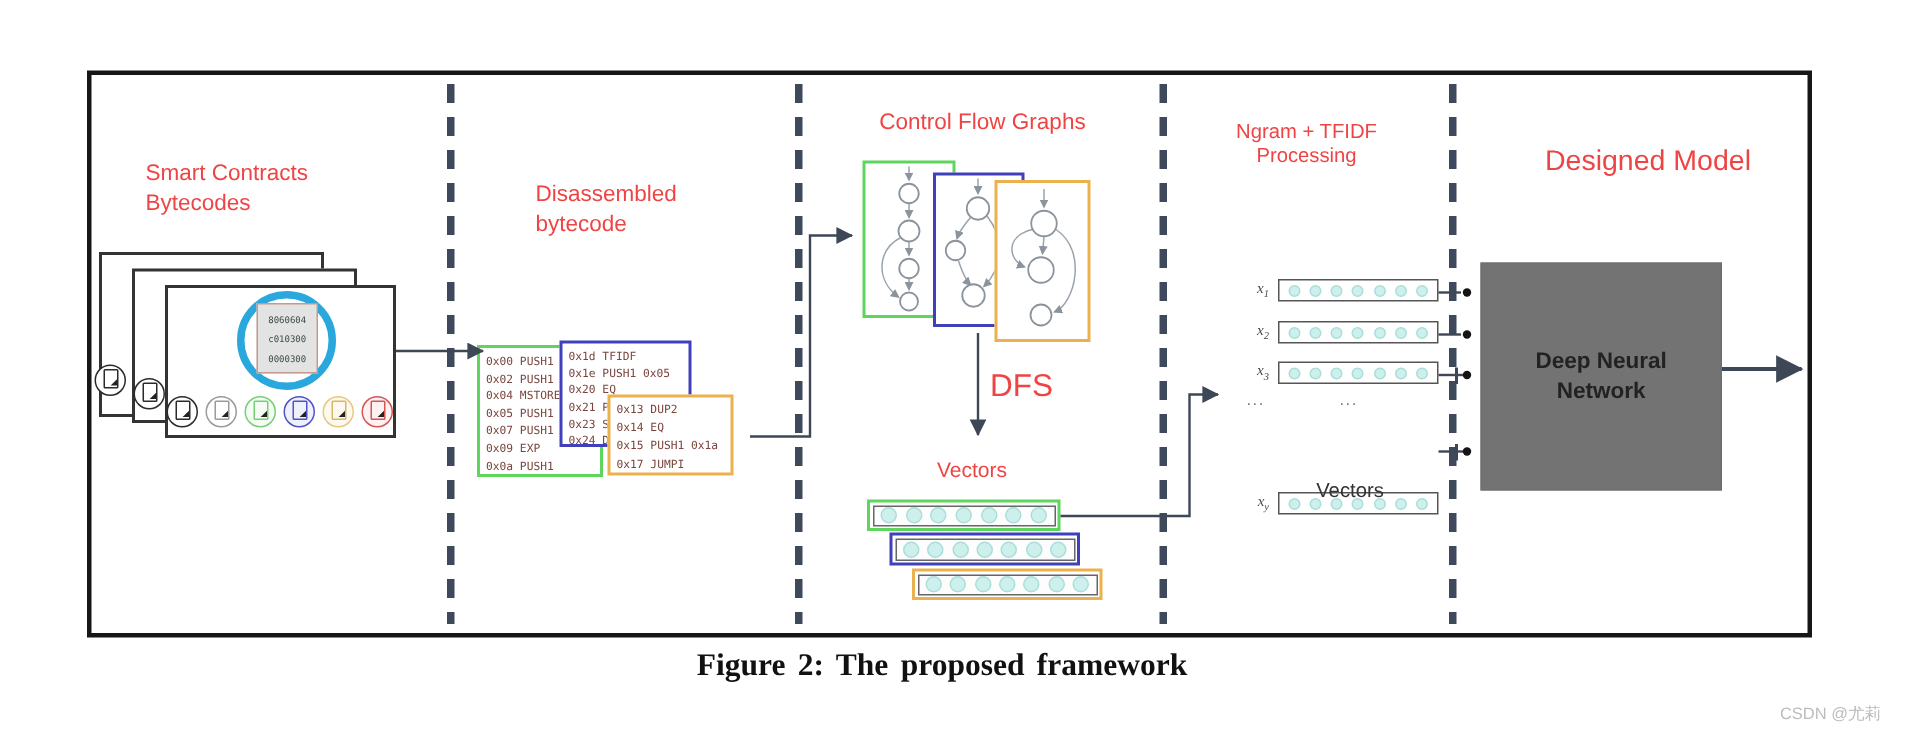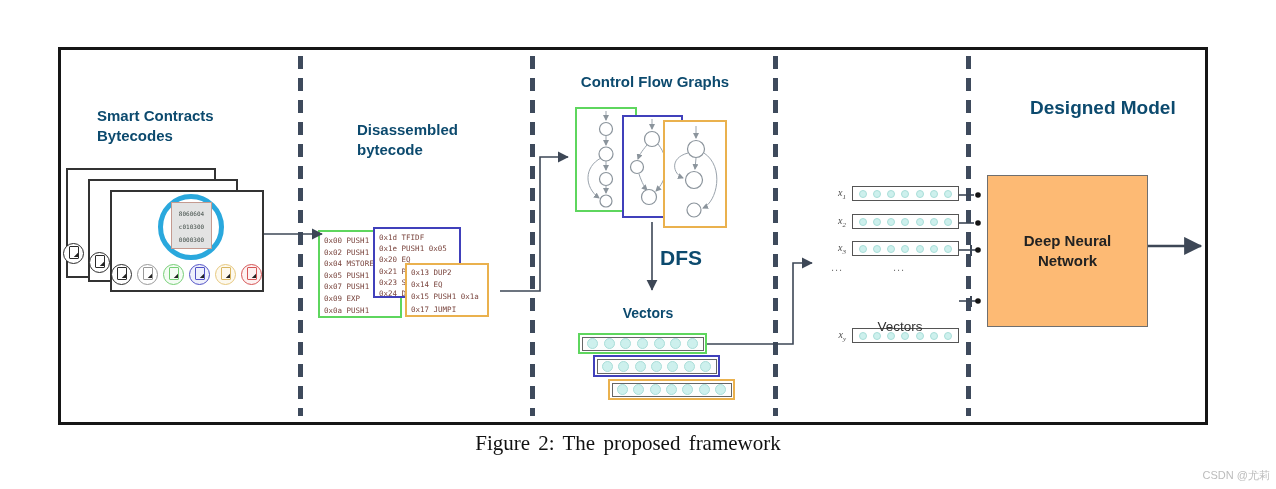--- a/index.html
+++ b/index.html
@@ -9,21 +9,21 @@
   .pre{white-space:pre-line;}
 
   
   .frame{left:58px;top:47px;width:1150px;height:378px;border:3px solid #161616;box-sizing:border-box;}
 
   
   .vsep{top:56px;height:360px;width:5px;
         background:repeating-linear-gradient(to bottom,#3e4a5c 0 13px,transparent 13px 22px);}
 
   
-  .h-bold{font-weight:bold;color:#0c4a6e;}
+  .h-bold{font-weight:normal;color:#ef4444;}
   .sc-title{left:97px;top:106px;font-size:15px;line-height:20px;}
   .da-title{left:357px;top:120px;font-size:15px;line-height:20px;}
   .cfg-title{left:545px;top:73px;width:220px;text-align:center;font-size:15px;}
   .ng-title{left:781px;top:80px;width:180px;text-align:center;font-size:13.5px;line-height:16px;}
   .dm-title{left:1030px;top:97px;width:170px;text-align:left;font-size:19px;}
   .dfs-label{left:660px;top:246px;font-size:21px;}
   .vec-label{left:598px;top:305px;width:100px;text-align:center;font-size:14px;}
   .ng-vec-label{left:845px;top:319px;width:110px;text-align:center;font-size:13.5px;color:#333;}
 
   
@@ -81,28 +81,28 @@
   .nrow .dot{width:8px;height:8px;}
   .nrow1{left:828px;top:186px;}
   .nrow2{left:828px;top:214px;}
   .nrow3{left:828px;top:241px;}
   .nrow4{left:828px;top:292px;margin-top:36px;}
   .nell{font-size:11px;color:#777;letter-spacing:1px;}
   .nell-left{left:831px;top:261px;}
   .nell-mid{left:893px;top:261px;}
 
   
-  .dnn{left:987px;top:175px;width:161px;height:152px;background:#fdba74;border:1.5px solid #6f6f6f;
+  .dnn{left:987px;top:175px;width:161px;height:152px;background:#737373;border:1.5px solid #6f6f6f;
        box-sizing:border-box;display:flex;align-items:center;justify-content:center;text-align:center;
        font-weight:bold;font-size:15px;line-height:20px;color:#222;}
 
   
   .caption{left:0;top:431px;width:1256px;text-align:center;
-           font-family:"Liberation Serif",serif;font-size:21px;color:#111;word-spacing:3px;}
-  .watermark{right:6px;top:468px;font-size:11px;color:#bcbcbc;}
+           font-family:"Liberation Serif",serif;font-size:21px;color:#111;word-spacing:3px;font-weight:bold;}
+  .watermark{right:22px;top:468px;font-size:11px;color:#bcbcbc;}
 
   svg.wires{left:0;top:0;z-index:10;pointer-events:none;}
   .gcard svg{display:block;}
 </style>
 </head>
 <body>
 
 <div class="stage">
 
   <div class="abs frame"></div>
@@ -269,20 +269,22 @@
         <span class="dot"></span>
         <span class="dot"></span>
         <span class="dot"></span>
         <span class="dot"></span>
         <span class="dot"></span>
         <span class="dot"></span>
         <span class="dot"></span>
       </div>
     </div>
 
+  <div class="abs h-bold ng-title pre">Ngram + TFIDF
+Processing</div>
 
   <div class="abs nrow nrow1">
     <span class="xlab"><span>x</span><sub>1</sub></span>
     <span class="strip">
         <span class="dot"></span>
         <span class="dot"></span>
         <span class="dot"></span>
         <span class="dot"></span>
         <span class="dot"></span>
         <span class="dot"></span>

